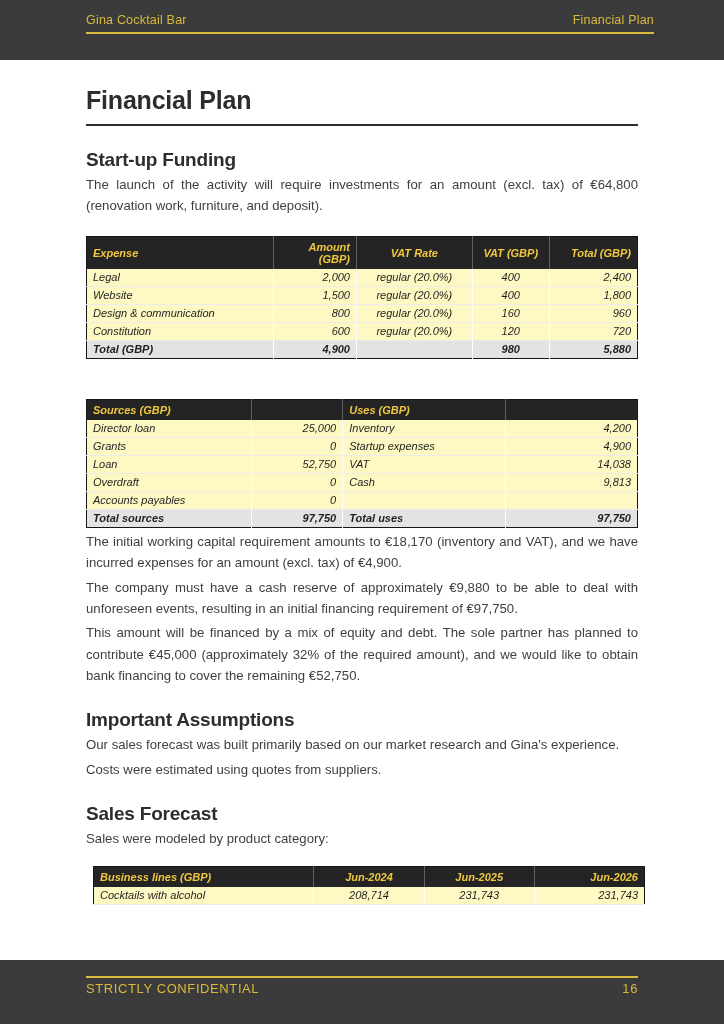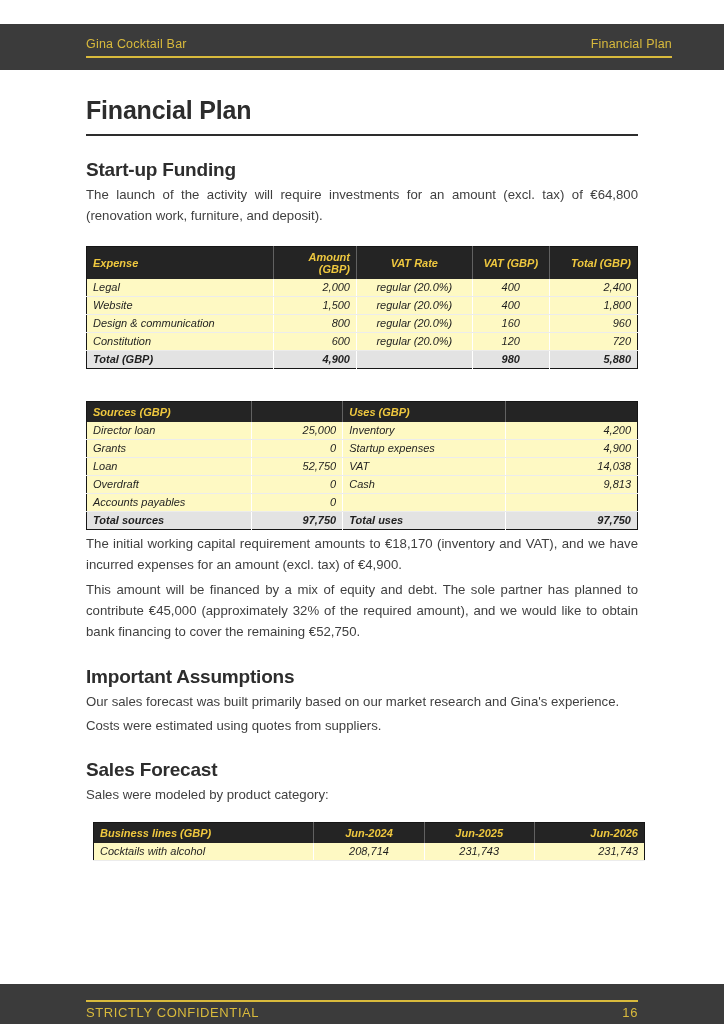--- a/index.html
+++ b/index.html
@@ -7,23 +7,22 @@
   body {
     font-family: "Liberation Sans", "DejaVu Sans", sans-serif;
     width: 724px; height: 1024px;
     position: relative; overflow: hidden;
     color: #3f3f3f;
   }
   .page { width: 724px; height: 1024px; position: relative; background: #ffffff; }
 
   
   .topbar {
-    height: 46px; background: #3b3b3b; width: 100%;
-    padding: 13px 52px 0 86px;
-    margin-top: 24px;
+    height: 60px; background: #3b3b3b; width: 100%;
+    padding: 13px 70px 0 86px;
   }
   .topbar-inner {
     display: flex; justify-content: space-between; align-items: flex-end;
     border-bottom: 2px solid #d9ba3c; padding-bottom: 5px;
   }
   .topbar-inner span {
     color: #d9ba3c; font-size: 12.5px; letter-spacing: .2px;
   }
 
   
@@ -60,21 +59,21 @@
     padding: 2.5px 6px; background: #fef9c3;
     border-bottom: 1px solid #ececec; border-right: 1px solid #ffffff;
   }
   table.tbl td:last-child { border-right: none; }
   table.tbl tr.total-row td {
     background: #e3e3e3; font-weight: bold; border-bottom: none;
   }
   .al { text-align: left; } .ar { text-align: right; } .ac { text-align: center; }
   .t-expenses { margin-top: 19px; }
   .t-expenses td.sep, .t-expenses th.sep { border-left: 1.5px solid #161616; }
-  .t-sources { margin-top: 32px; }
+  .t-sources { margin-top: 40px; }
   .t-sales { margin-top: 16px; width: 540px; margin-left: 7px; }
 
   
   .footbar {
     position: absolute; left: 0; bottom: 0; width: 100%;
     height: 64px; background: #3b3b3b; padding: 16px 86px 0 86px;
   }
   .footbar-inner {
     border-top: 2px solid #d9ba3c; padding-top: 3px;
     display: flex; justify-content: space-between; align-items: center;
@@ -205,20 +204,21 @@
         <tr class="total-row">
           <td class="al">Total sources</td>
           <td class="ar">97,750</td>
           <td class="al">Total uses</td>
           <td class="ar">97,750</td>
         </tr>
       </tbody>
     </table>
 
     <p class="body-text">The initial working capital requirement amounts to €18,170 (inventory and VAT), and we have incurred expenses for an amount (excl. tax) of €4,900.</p>
+    <p class="body-text">The company must have a cash reserve of approximately €9,880 to be able to deal with unforeseen events, resulting in an initial financing requirement of €97,750.</p>
     <p class="body-text">This amount will be financed by a mix of equity and debt. The sole partner has planned to contribute €45,000 (approximately 32% of the required amount), and we would like to obtain bank financing to cover the remaining €52,750.</p>
 
     <h2 class="section-title">Important Assumptions</h2>
     <p class="body-text nojust">Our sales forecast was built primarily based on our market research and Gina's experience.</p>
     <p class="body-text nojust">Costs were estimated using quotes from suppliers.</p>
 
     <h2 class="section-title">Sales Forecast</h2>
     <p class="body-text nojust">Sales were modeled by product category:</p>
 
     <table class="tbl t-sales">

